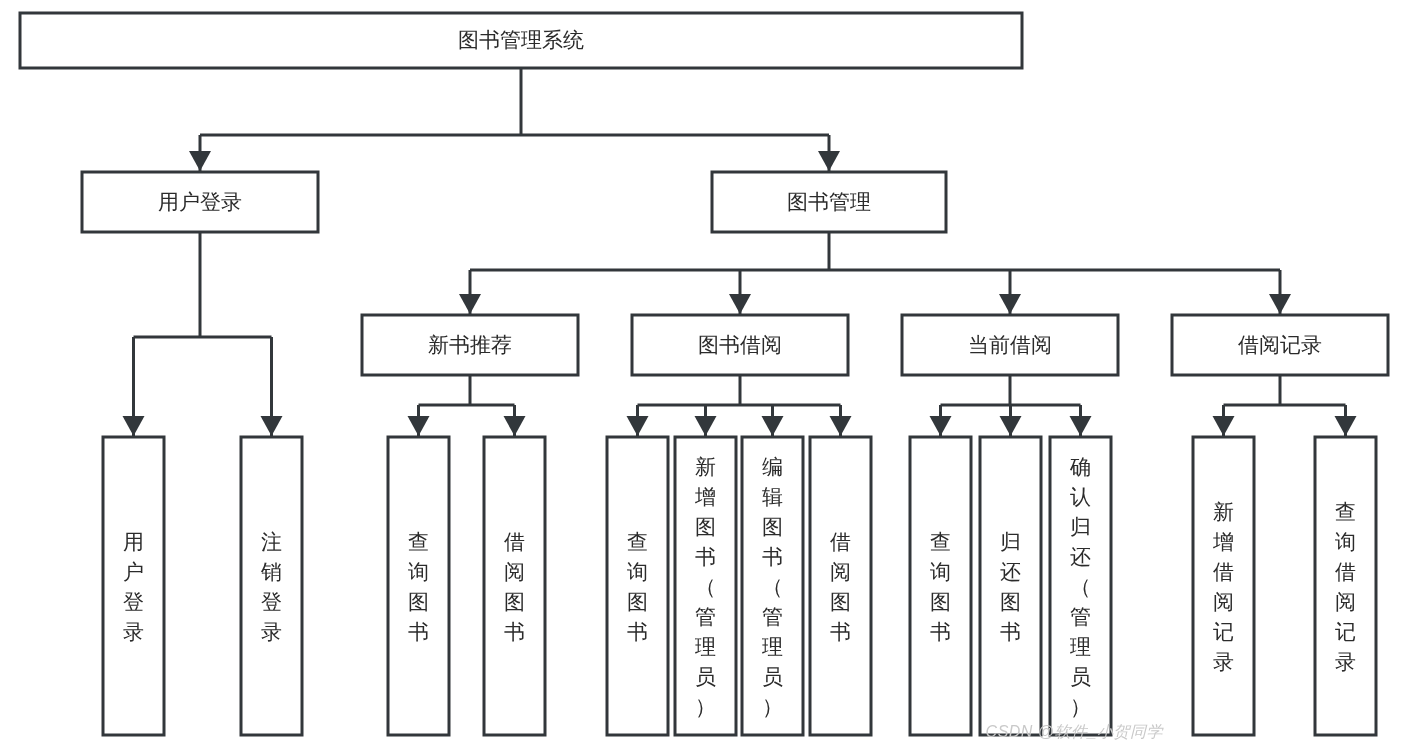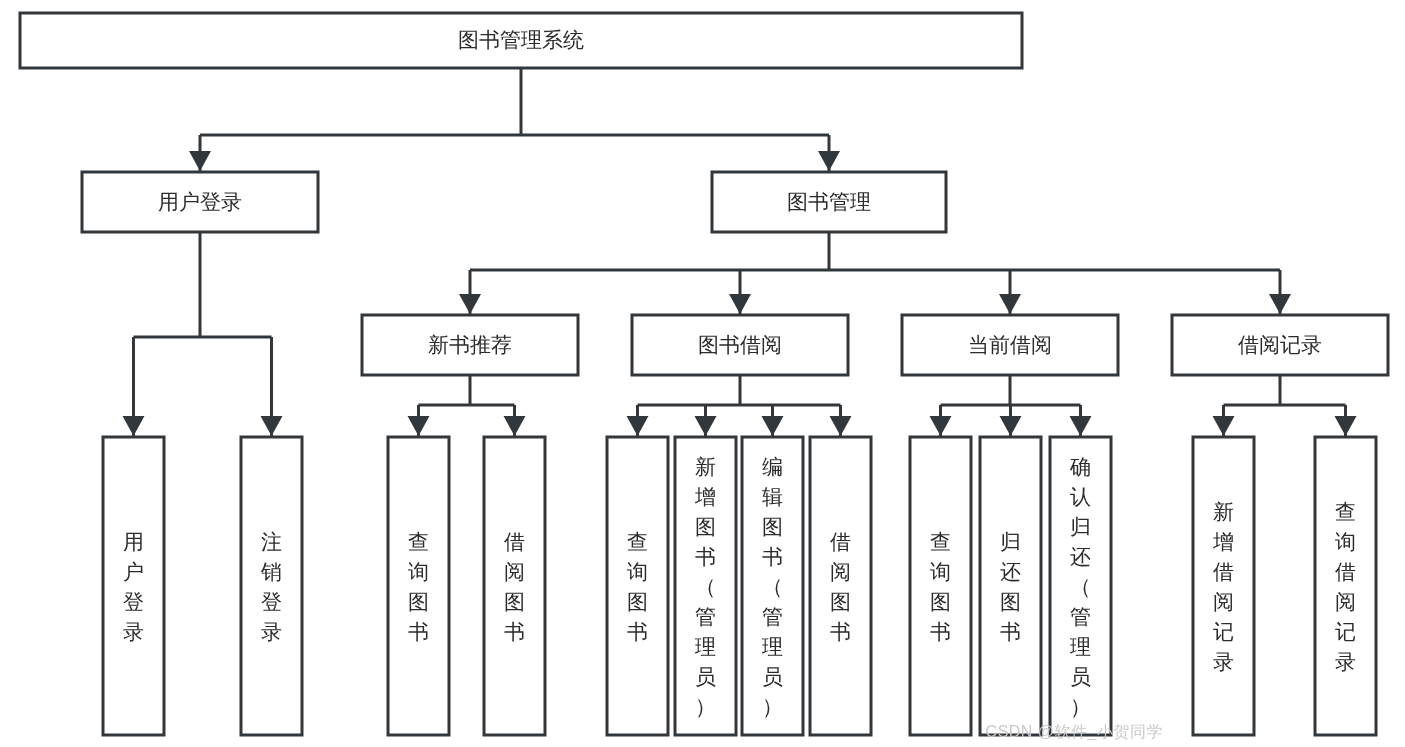--- a/index.html
+++ b/index.html
@@ -56,20 +56,21 @@
   }
   .watermark {
     position: absolute;
     right: 8px;
     bottom: 4px;
     color: #c9c9c9;
     font-size: 16px;
     font-family: "Liberation Sans", "DejaVu Sans", sans-serif;
     white-space: nowrap;
     letter-spacing: 0.5px;
+    font-style: italic;
   }
 </style>
 </head>
 <body>
 
 <div id="diagram-root">
   <svg id="tree-svg" viewBox="0 0 1405 747">
     <g id="connector-layer">
         <path d="M 521 68 L 521 135" class="connector"></path>
         <path d="M 200 135 L 829 135" class="connector"></path>

